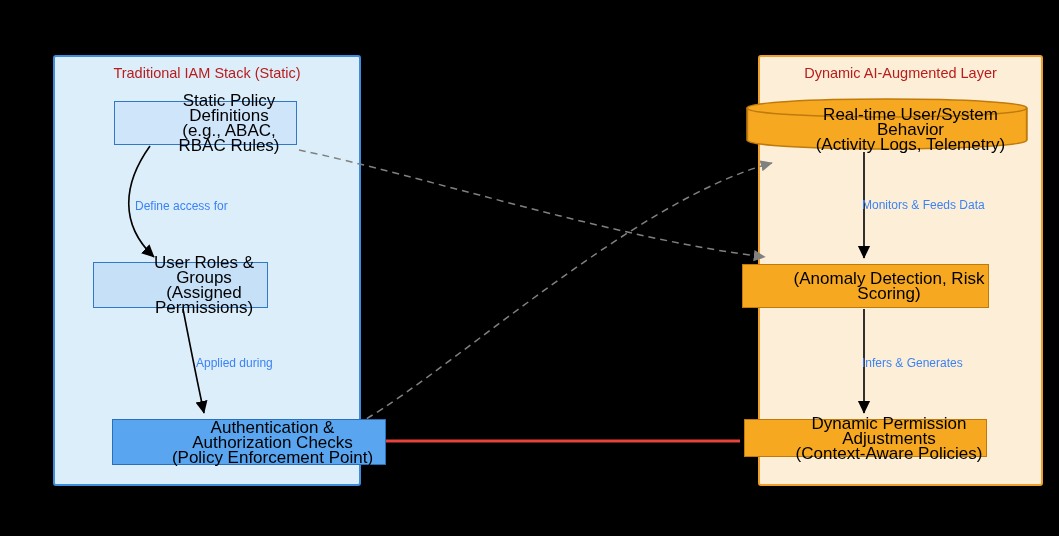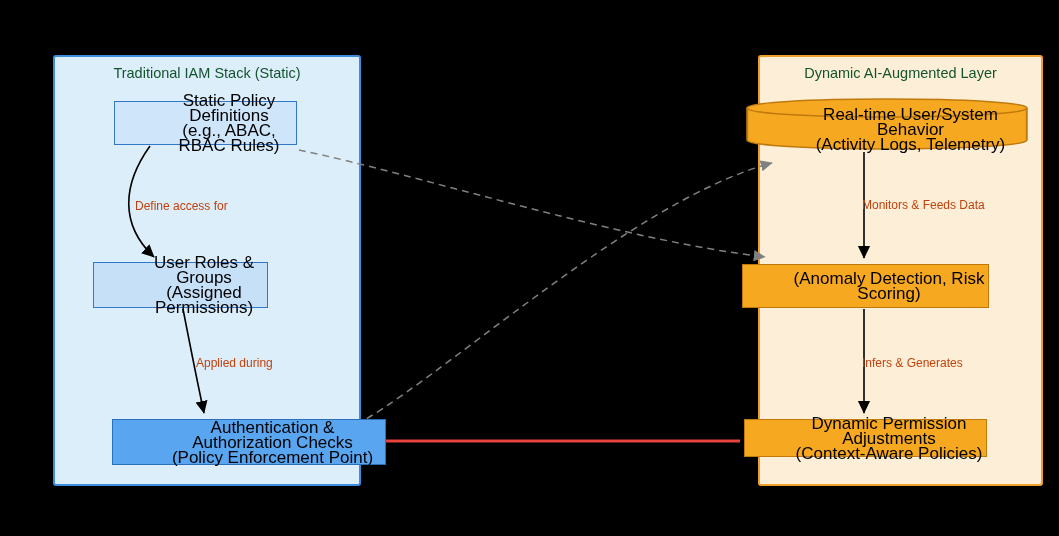--- a/index.html
+++ b/index.html
@@ -1,36 +1,36 @@
 <!DOCTYPE html>
 <html><head>
 <meta charset="utf-8">
 <style>
   html,body{margin:0;padding:0;background:#000;}
   #stage{position:relative;width:1059px;height:536px;background:#000;
          font-family:"Liberation Sans", sans-serif;overflow:hidden;}
   .panel{position:absolute;border-radius:3px;}
   #left-panel{left:53px;top:55px;width:304px;height:427px;background:#ddeefb;border:2px solid #3c8dde;}
   #right-panel{left:758px;top:55px;width:281px;height:427px;background:#fdefd7;border:2px solid #f0a02a;}
-  .panel-title{position:absolute;width:100%;text-align:center;top:8px;font-size:14.5px;color:#14532d;}
+  .panel-title{position:absolute;width:100%;text-align:center;top:8px;font-size:14.5px;color:#b91c1c;}
   .node{position:absolute;box-sizing:border-box;display:flex;align-items:center;
         justify-content:center;text-align:center;font-size:17px;line-height:15px;color:#000;padding-left:47px;}
   .node span{display:block;}
   .blue-light{background:#cfe5fa;border:1.6px solid #3178c6;}
   .blue-mid{background:#c5e0f7;border:1.6px solid #3178c6;}
   .blue-strong{background:#59a5ef;border:1.6px solid #2a6fbb;margin-left:42px;}
   .orange{background:#f6a821;border:1.6px solid #c07a0c;}
   #n-static{left:114px;top:101px;width:183px;height:44px;}
   #n-roles{left:93px;top:262px;width:175px;height:46px;}
   #n-authcheck{left:70px;top:419px;width:274px;height:46px;}
   #n-cyl{left:746px;top:98px;width:282px;height:52px;}
   .cylinder{position:absolute;left:0;top:0;width:100%;height:100%;}
   #n-aiml{left:742px;top:264px;width:247px;height:44px;}
   #n-dyn{left:744px;top:419px;width:243px;height:38px;}
-  .edge-label{position:absolute;font-size:12px;color:#c2410c;white-space:nowrap;}
+  .edge-label{position:absolute;font-size:12px;color:#3b82f6;white-space:nowrap;}
   svg.ov{position:absolute;left:0;top:0;width:1059px;height:536px;pointer-events:none;}
 </style>
 </head>
 <body>
 
 <div id="stage">
 
   <div class="panel" id="left-panel">
     <div class="panel-title">Traditional IAM Stack (Static)</div>
   </div>

